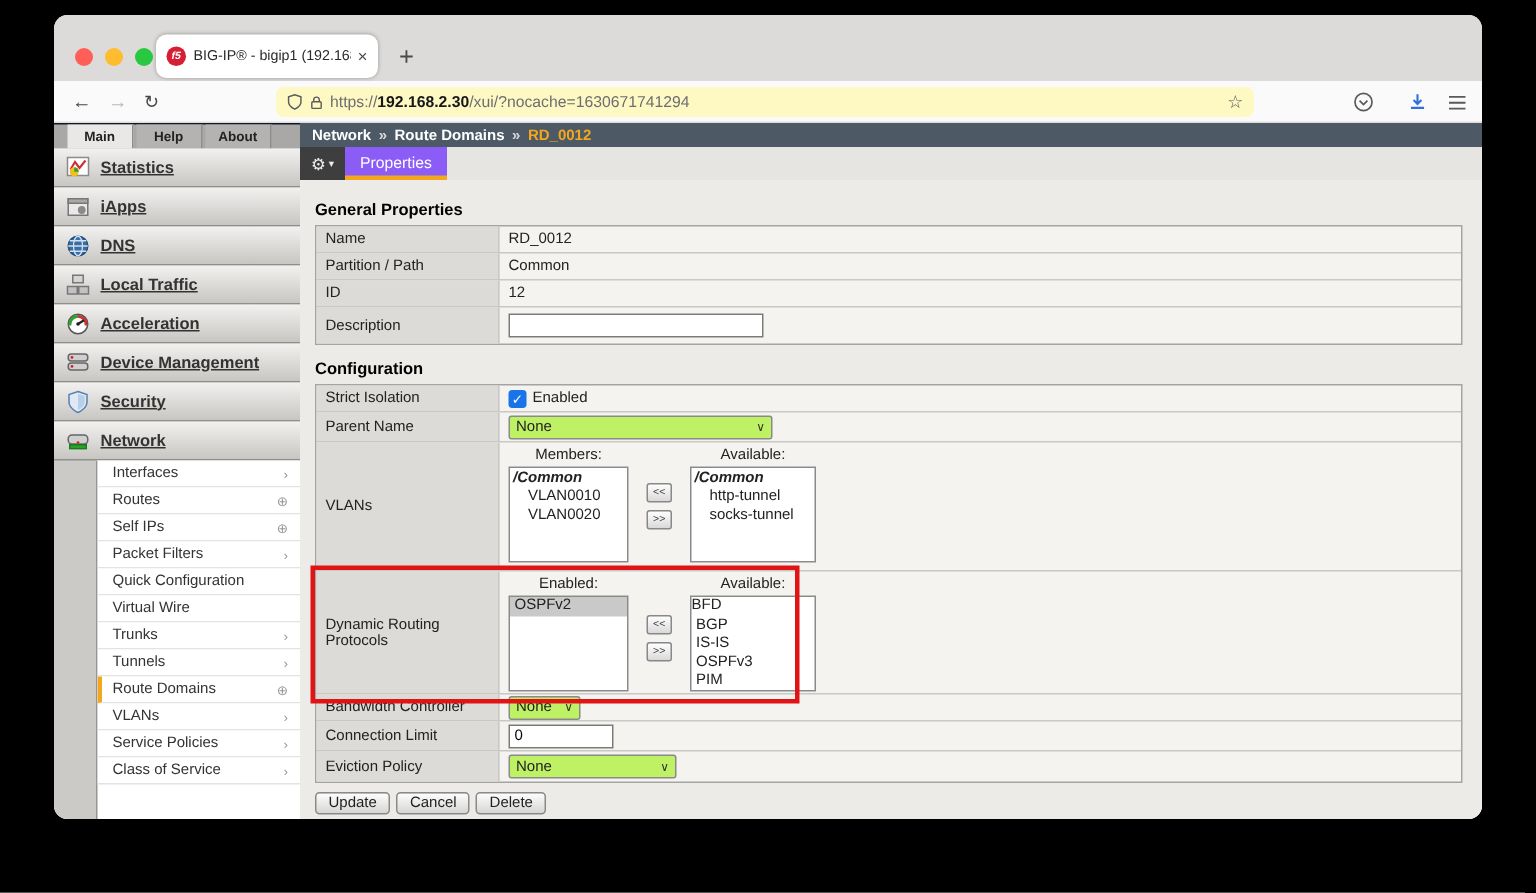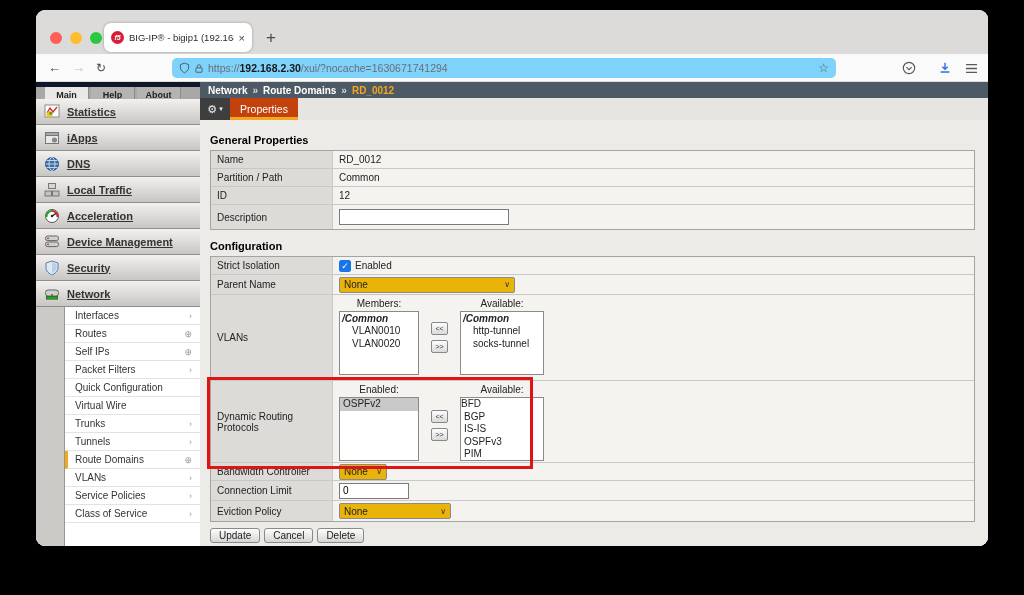--- a/index.html
+++ b/index.html
@@ -21,34 +21,34 @@
              font-size:7px; font-style:italic; font-weight:bold; line-height:13px; text-align:center; flex:none; }
   .btab-title { flex:1; font-size:9.5px; color:#2b2b2b; white-space:nowrap; overflow:hidden; }
   .btab-close { font-size:11px; color:#444; }
   .newtab { position:absolute; left:230px; top:13px; font-size:17px; color:#4a4a4a; line-height:29px; }
 
   .toolbar { position:relative; height:28px; background:#fbfafa; border-bottom:1px solid #dfdddc; }
   .navbtn { position:absolute; top:0; height:28px; line-height:28px; font-size:13px; }
   .nav-back { left:12px; color:#474747; }
   .nav-fwd  { left:36px; color:#b9b9b9; }
   .nav-reload { left:60px; color:#474747; font-size:12px; }
-  .urlbar { position:absolute; left:136px; right:152px; top:4px; height:20px; background:#7dd3fc;
+  .urlbar { position:absolute; left:148px; right:152px; top:4px; height:20px; background:#fef9c3;
             border-radius:5px; display:flex; align-items:center; padding:0 7px; gap:4px; }
   .url-text { font-size:10.5px; white-space:nowrap; overflow:hidden; flex:1; }
   .url-scheme, .url-path { color:#6d6d72; }
   .url-host { color:#17171a; font-weight:bold; }
   .url-star { font-size:12px; color:#5a5a5a; }
   .tb-right { position:absolute; top:0; height:28px; display:flex; align-items:center; }
   .pocket-btn { right:72px; } .dl-btn-ff { right:36px; } .menu-btn { right:10px; }
 
   
   .content { display:flex; height:464px; overflow:hidden; background:#fff; }
 
   .sidebar { width:164px; flex:none; display:flex; flex-direction:column; background:#cbcac7; overflow:hidden; }
-  .side-tabs { height:17px; flex:none; background:#a9a8a6; border-top:5px solid #0f172a;
+  .side-tabs { height:17px; flex:none; background:#a9a8a6; border-top:1px solid #0f172a;
                display:flex; padding-left:9px; gap:2px; }
   .side-tab { width:44px; font-size:9px; font-weight:bold; text-align:center; line-height:16px;
               color:#222; background:#b4b3b1; border-right:1px solid #8e8d8b; }
   .side-tab.active { background:#e9e8e6; }
   .side-item { height:26px; flex:none; display:flex; align-items:center; gap:7px; padding-left:8px;
                background:linear-gradient(#f2f1ef,#c7c6c3); border-bottom:1px solid #8f8e8c;
                font-size:11px; font-weight:bold; color:#333;text-decoration:underline; }
   .side-item svg { flex:none; }
   .side-submenu { flex:1; margin-left:28px; background:#fff; border-left:1px solid #96958f; overflow:hidden; }
   .sub-item { height:18px; display:flex; align-items:center; justify-content:space-between;
@@ -58,41 +58,41 @@
 
   .main { flex:1; display:flex; flex-direction:column; background:#edebe7; overflow:hidden; }
   .breadcrumb { height:16px; flex:none; background:var(--breadcrumb-bg,#4d5a66); color:#fff;
                 font-size:10px; font-weight:bold; display:flex; align-items:center; gap:5px; padding-left:8px; }
   .crumb-sep { color:#d8dade; }
   .crumb-current { color:var(--accent-amber,#f2a71c); }
   .tabrow { height:22px; flex:none; background:#e7e5e1; display:flex; }
   .gear-btn { width:30px; background:#3e3e3e; color:#ececec; display:flex; align-items:center;
               justify-content:center; gap:2px; font-size:11px; }
   .gear-caret { font-size:7px; }
-  .prop-tab { width:68px; background:#c2410c; color:#fff; font-size:10.5px; display:flex;
+  .prop-tab { width:68px; background:#8b5cf6; color:#fff; font-size:10.5px; display:flex;
               align-items:center; justify-content:center; position:relative; }
   .prop-tab::after { content:""; position:absolute; left:0; right:0; bottom:0; height:3px;
                      background:var(--accent-amber,#f2a71c); }
 
   .page { flex:1; position:relative; padding:14px 0 0 10px; overflow:hidden; }
   .section-title { font-size:11px; font-weight:bold; color:#000; margin-bottom:4px; }
   .props { width:765px; border:1px solid #a5a4a0; background:#f4f3ef; }
   .props + .section-title { margin-top:10px; }
   .prow { display:flex; border-bottom:1px solid #c9c8c4; }
   .prow:last-child { border-bottom:none; }
   .plabel { width:122px; flex:none; background:#dcdbd7; border-right:1px solid #c9c8c4;
             font-size:10px; color:#222; display:flex; align-items:center; padding-left:6px; }
   .pvalue { flex:1; font-size:10px; color:#222; display:flex; align-items:center; padding-left:6px; }
   .pvalue.top { align-items:flex-start; }
   .h18{height:18px} .h20{height:20px} .h24{height:24px} .h82{height:82px} .h86{height:86px}
 
   .text-input { height:16px; border:1px solid #7a7a7a; background:#fff; font-size:10px;
                 padding:0 3px; font-family:inherit; }
   .w170{width:170px} .w70{width:70px}
-  .select { height:16px; border:1px solid #8a8a8a; border-radius:2px; background:#eab308;
+  .select { height:16px; border:1px solid #8a8a8a; border-radius:2px; background:#bef264;
             display:flex; align-items:center; justify-content:space-between; padding:0 4px; font-size:10px; }
   .select .caret { font-size:8px; color:#333; margin-left:6px; }
   .w176{width:176px} .w48{width:48px} .w112{width:112px}
 
   .checkbox { width:12px; height:12px; background:var(--checkbox-blue,#1874e8); border-radius:2.5px;
               color:#fff; font-size:9px; line-height:12px; text-align:center; margin-right:4px; flex:none; }
 
   .duallist { display:flex; gap:12px; padding-top:3px; }
   .dl-col { display:flex; flex-direction:column; }
   .dl-head { font-size:10px; text-align:center; height:13px; color:#222; }

